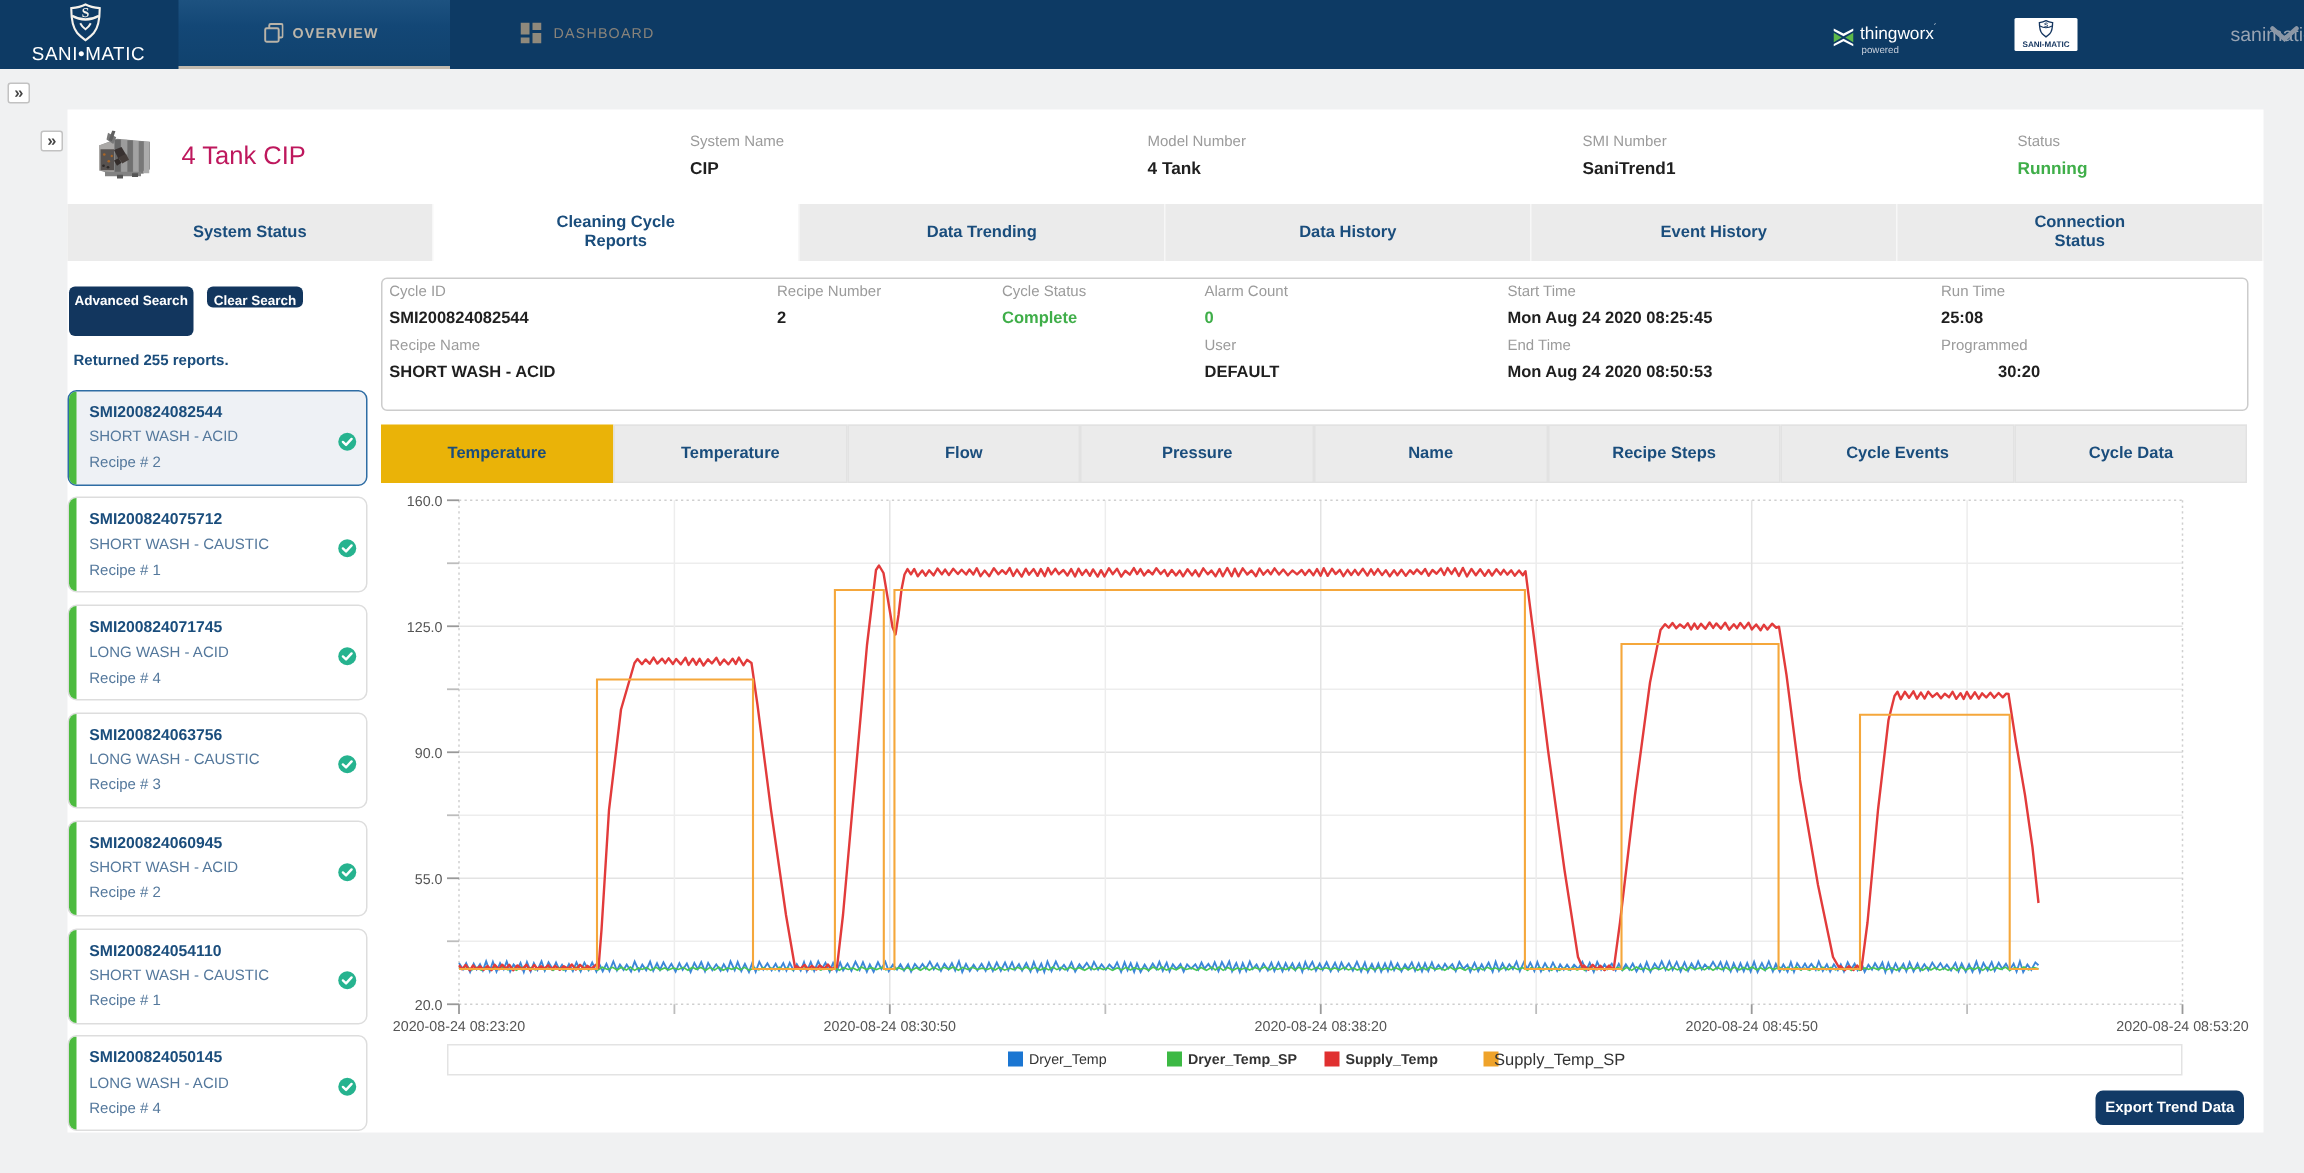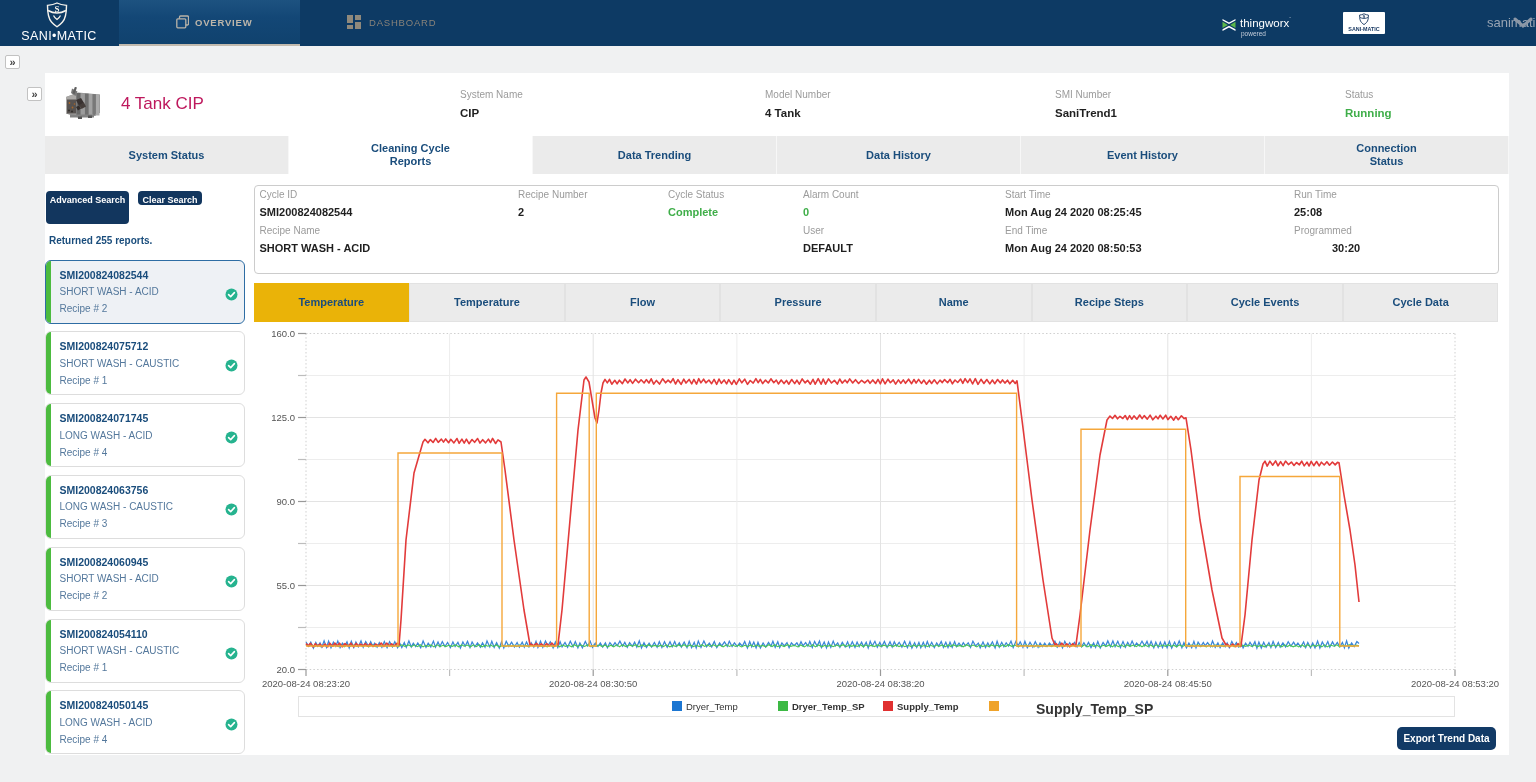--- a/index.html
+++ b/index.html
@@ -298,13 +298,13 @@
 <path d="M306,646 L398,646 L398,453 L502,453 L502,646 L556.6,646 L556.6,393.3 L589.2,393.3 L589.2,646 L596.3,646 L596.3,393.3 L1016.6,393.3 L1016.6,646 L1081,646 L1081,429.3 L1185.7,429.3 L1185.7,646 L1240,646 L1240,476.5 L1339.8,476.5 L1339.8,646 L1359,646" fill="none" stroke="#f5a73b" stroke-width="1.4"></path>
 </svg>
 <div class="legbox"></div>
 <div style="position:absolute;left:672px;top:701px;width:10px;height:10px;background:#1b76d2"></div>
 <div style="position:absolute;left:686px;top:700.5px;font-size:9.5px;font-weight:normal;color:#333">Dryer_Temp</div>
 <div style="position:absolute;left:778px;top:701px;width:10px;height:10px;background:#3cb944"></div>
 <div style="position:absolute;left:792px;top:700.5px;font-size:9.5px;font-weight:bold;color:#333">Dryer_Temp_SP</div>
 <div style="position:absolute;left:883px;top:701px;width:10px;height:10px;background:#e03030"></div>
 <div style="position:absolute;left:897px;top:700.5px;font-size:9.5px;font-weight:bold;color:#333">Supply_Temp</div>
 <div style="position:absolute;left:989px;top:701px;width:10px;height:10px;background:#efa32a"></div>
-<div style="position:absolute;left:1036px;top:700.5px;font-size:14px;font-weight:bold;color:#333">Supply_Temp_SP</div>
+<div style="position:absolute;left:996px;top:700.5px;font-size:11px;font-weight:normal;color:#333">Supply_Temp_SP</div>
 <div class="exp">Export Trend Data</div>
 </body></html>

